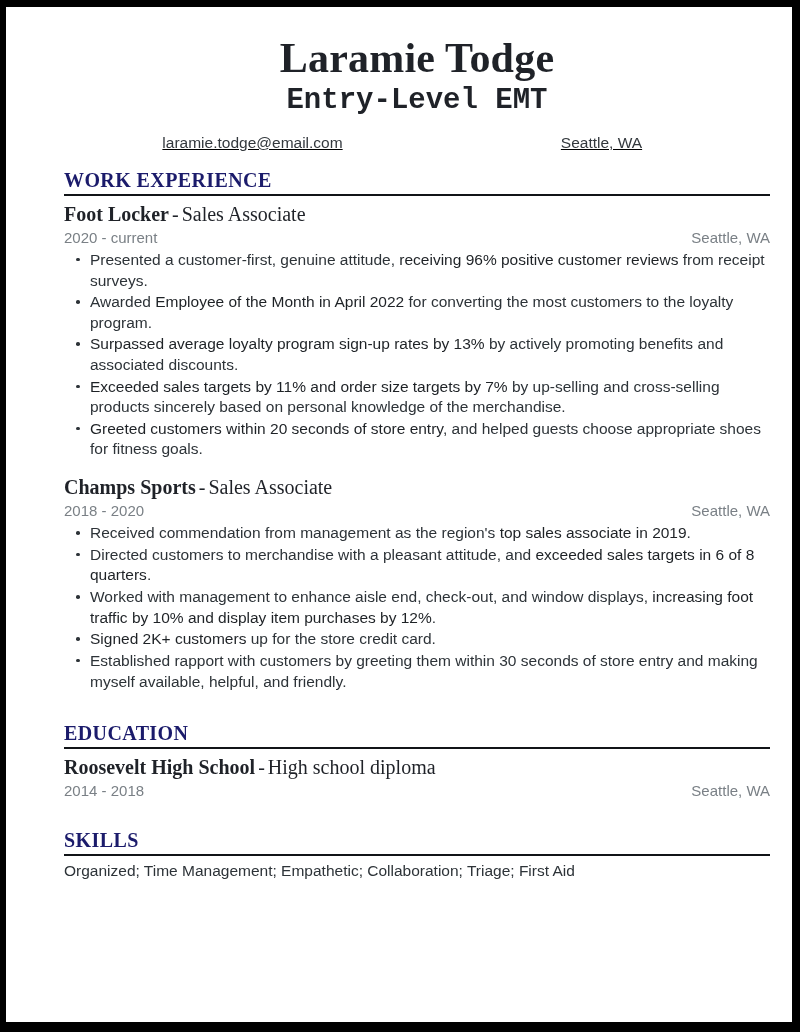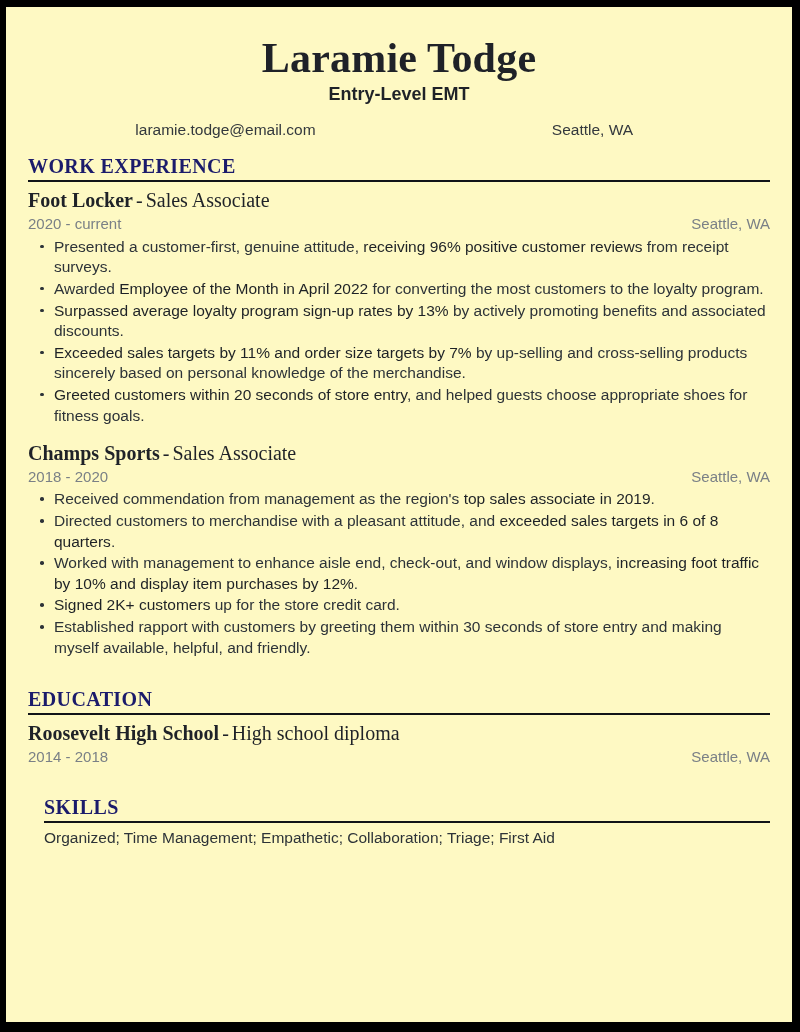--- a/index.html
+++ b/index.html
@@ -15,55 +15,57 @@
     overflow: hidden;
     font-family: "Liberation Sans", sans-serif;
   }
 
   .page-frame {
     position: absolute;
     left: 6px;
     top: 7px;
     width: 786px;
     height: 1015px;
-    background: #fef9c3;
+    background: #ffffff;
     overflow: hidden;
+    padding-left: 36px;
   }
 
   .page-inner {
     padding: 22px 22px 0 22px;
   }
 
   
   .resume-header {
     text-align: center;
   }
   .full-name {
     font-family: "Liberation Serif", serif;
     font-size: 42px;
     font-weight: bold;
     color: #1f2228;
     line-height: 1.12;
     letter-spacing: 0.2px;
     margin: 6px 0 0 0;
   }
   .job-headline {
-    font-family: Liberation Sans, sans-serif;
-    font-size: 18px;
+    font-family: Liberation Mono, monospace;
+    font-size: 29px;
     font-weight: bold;
     color: #1f2228;
     line-height: 1.2;
     margin: 2px 0 0 0;
   }
 
   .contact-row {
     display: flex;
     align-items: flex-start;
     margin: 14px 0 15px 0;
     padding: 0 4px 0 4px;
+    text-decoration: underline;
   }
   .contact-cell {
     flex: 1 1 0;
     text-align: center;
     font-family: "Liberation Sans", sans-serif;
     font-size: 15.5px;
     color: #33383d;
     line-height: 1.28;
     word-break: break-all;
     padding: 0 14px;
@@ -157,21 +159,21 @@
 
   .plain-line {
     font-family: "Liberation Sans", sans-serif;
     font-size: 15.5px;
     color: #2d3338;
     line-height: 1.35;
     margin-top: 2px;
   }
 
   .section.education { margin-top: 30px; }
-  .section.skills { margin-top: 28px; margin-left: 16px; }
+  .section.skills { margin-top: 28px; }
   .section.license { margin-top: 28px; }
 </style>
 </head>
 <body>
 
 <div class="page-frame">
   <div class="page-inner">
 
     <div class="resume-header">
       <div class="full-name">Laramie Todge</div>

